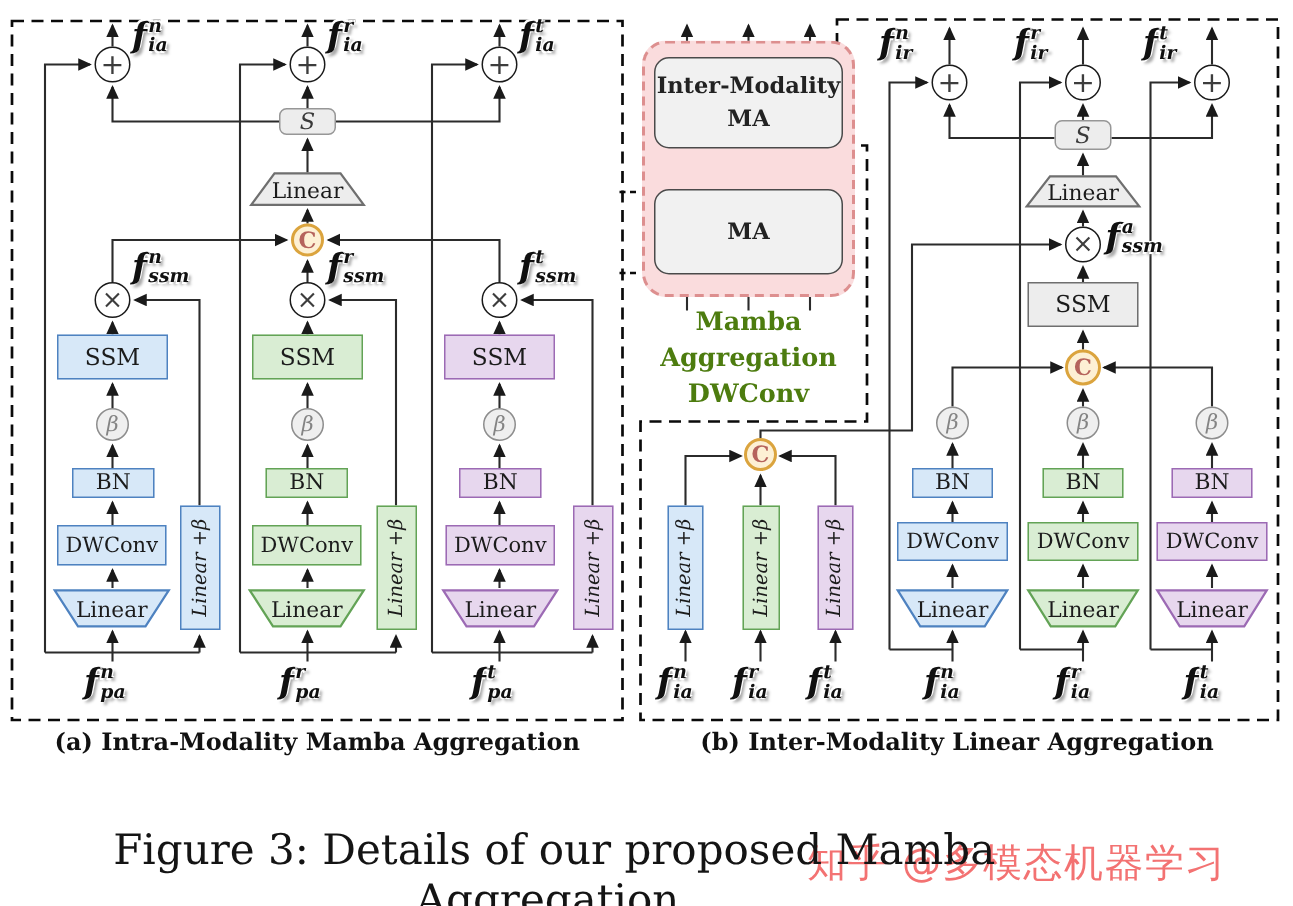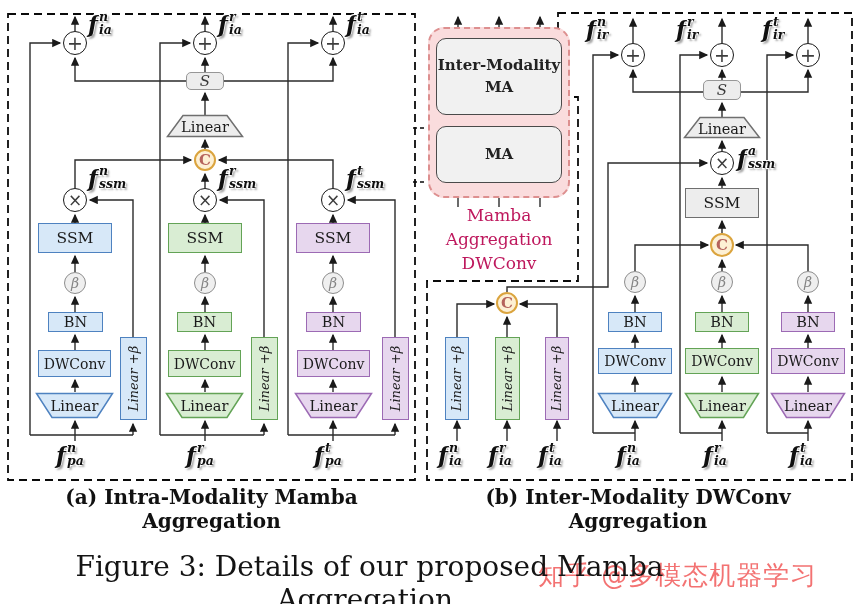--- a/index.html
+++ b/index.html
@@ -25,22 +25,22 @@
   .sbox{position:absolute;z-index:2;background:#ededed;border:1.4px solid #979797;border-radius:5px;
       display:flex;align-items:center;justify-content:center;font-style:italic;color:#3a3a3a;
       font-size:15px;box-sizing:border-box;}
   .vlabel{display:flex;align-items:center;justify-content:center;overflow:visible;}
   .vlabel span{transform:rotate(-90deg);white-space:nowrap;font-size:13px;font-style:italic;}
   .pinkblk{position:absolute;z-index:2;background:#fadcdd;border:2px dashed #dd8f8f;border-radius:16px;box-sizing:border-box;}
   .mabox{position:absolute;z-index:3;background:#f1f1f1;border:1.5px solid #4a4a4a;border-radius:10px;
       display:flex;flex-direction:column;align-items:center;justify-content:center;
       font-weight:bold;font-size:15px;line-height:1.45;color:#222;box-sizing:border-box;}
   .blktitle{position:absolute;z-index:3;display:flex;flex-direction:column;align-items:center;
-      font-weight:normal;font-size:17px;line-height:1.4;color:#be185d;}
-  .cap{position:absolute;z-index:3;text-align:center;font-weight:bold;font-size:20px;color:#111;}
+      font-weight:bold;font-size:17px;line-height:1.4;color:#4d7c0f;}
+  .cap{position:absolute;z-index:3;text-align:center;font-weight:bold;font-size:16px;color:#111;}
   .figcap{position:absolute;z-index:3;text-align:center;font-size:28px;color:#141414;}
   .wm{position:absolute;z-index:2;color:#ef4444;font-size:26px;letter-spacing:1px;
       font-family:"DejaVu Sans",sans-serif;opacity:.75;white-space:nowrap;}
   .ml{position:absolute;z-index:3;display:flex;align-items:flex-start;font-style:italic;font-weight:bold;
       color:#101010;text-shadow:-1px -1px 0 #fff,1px -1px 0 #fff,-1px 1px 0 #fff,2px 2px 2px #a8a8a8;}
   .ml .b{font-size:23px;line-height:1;}
   .ml .st{display:flex;flex-direction:column;font-size:12.5px;line-height:1.02;margin-left:1px;margin-top:-1px;}
   .svgt{font-family:"DejaVu Serif",serif;font-size:14.5px;fill:#1b1b1b;}
 </style>
 </head>
@@ -205,21 +205,21 @@
   <div class="op add" style="left:193px;top:31px">+</div>
   <div class="op add" style="left:321px;top:31px">+</div>
   <div class="op mul" style="left:63px;top:188px">×</div>
   <div class="op mul" style="left:193px;top:188px">×</div>
   <div class="op mul" style="left:321px;top:188px">×</div>
   <div class="op beta" style="left:64px;top:272px">β</div>
   <div class="op beta" style="left:194px;top:272px">β</div>
   <div class="op beta" style="left:322px;top:272px">β</div>
 
   <div class="pinkblk" style="left:428px;top:27px;width:142px;height:171px"></div>
-  <div class="mabox" style="left:436px;top:38px;width:126px;height:77px">
+  <div class="mabox" style="left:436px;top:38px;width:126px;height:61px">
     <span>Inter-Modality</span>
     <span>MA</span>
   </div>
   <div class="mabox" style="left:436px;top:126px;width:126px;height:57px">
     <span>MA</span>
   </div>
   <div class="blktitle" style="left:428px;top:204px;width:142px">
     <span>Mamba</span>
     <span>Aggregation</span>
     <span>DWConv</span>
@@ -406,17 +406,17 @@
     </div>
   <div class="ml" style="left:789px;top:443px">
       <span class="b">f</span>
       <span class="st">
         <span>t</span>
         <span>ia</span>
       </span>
     </div>
 
   <div class="cap" style="left:8px;top:485px;width:407px">(a) Intra-Modality Mamba Aggregation</div>
-  <div class="cap" style="left:420px;top:485px;width:436px">(b) Inter-Modality DWConv Aggregation</div>
+  <div class="cap" style="left:420px;top:485px;width:436px">(b) Inter-Modality Linear Aggregation</div>
   <div class="wm" style="left:538px;top:558px">知乎 @多模态机器学习</div>
   <div class="figcap" style="left:0;top:550px;width:739px">Figure 3: Details of our proposed Mamba Aggregation.</div>
 
 </div>
 
 </body></html>

